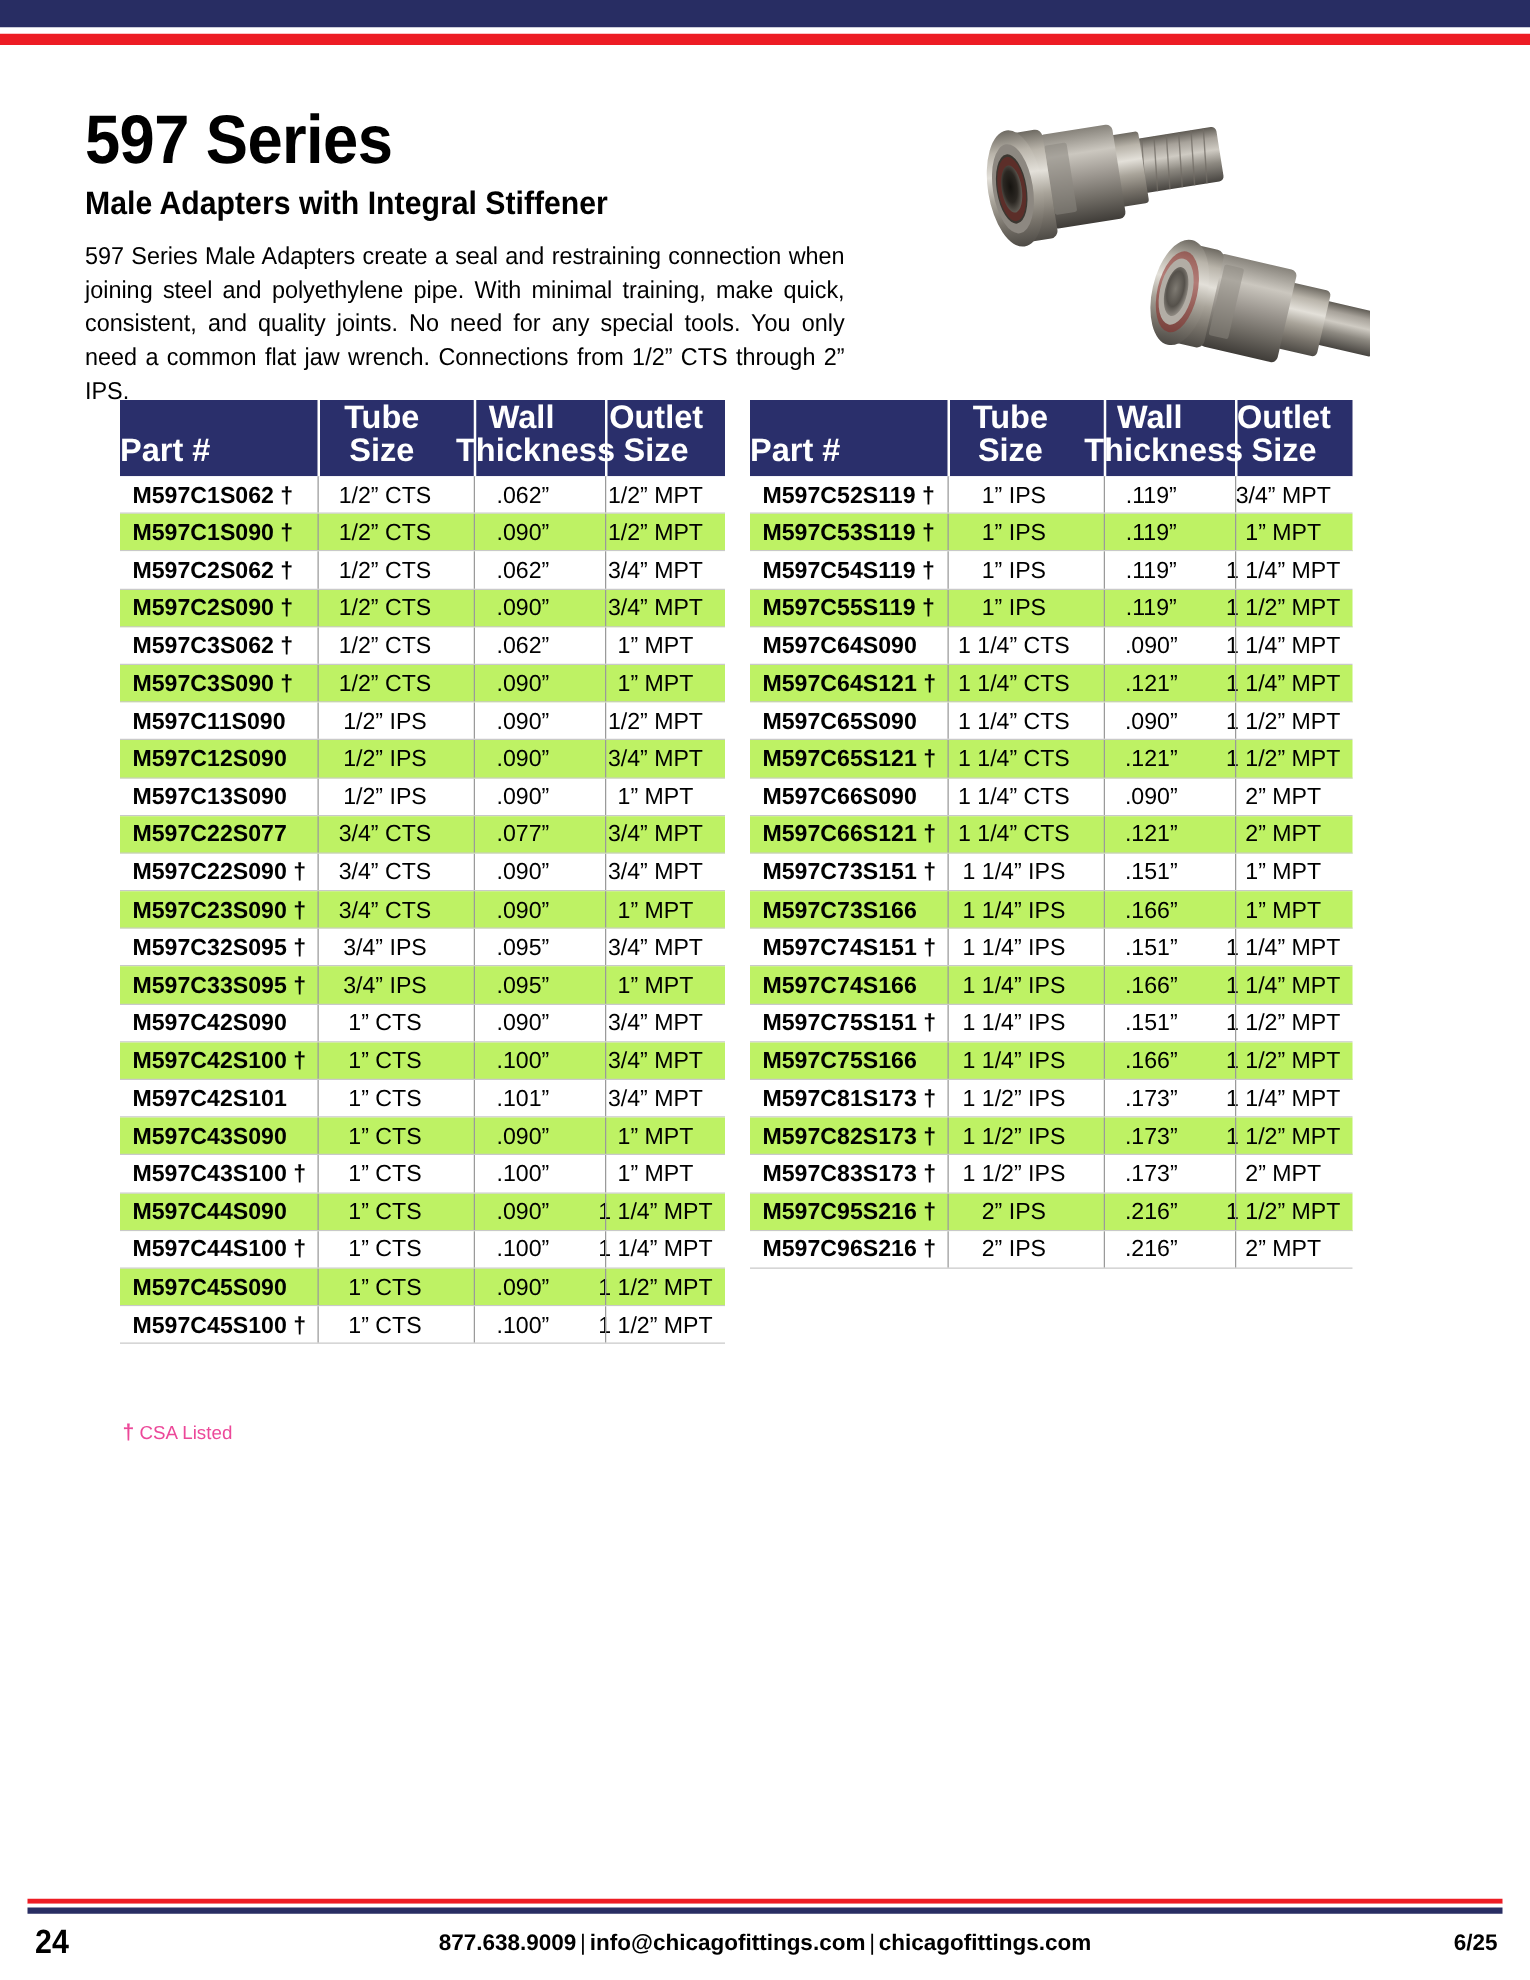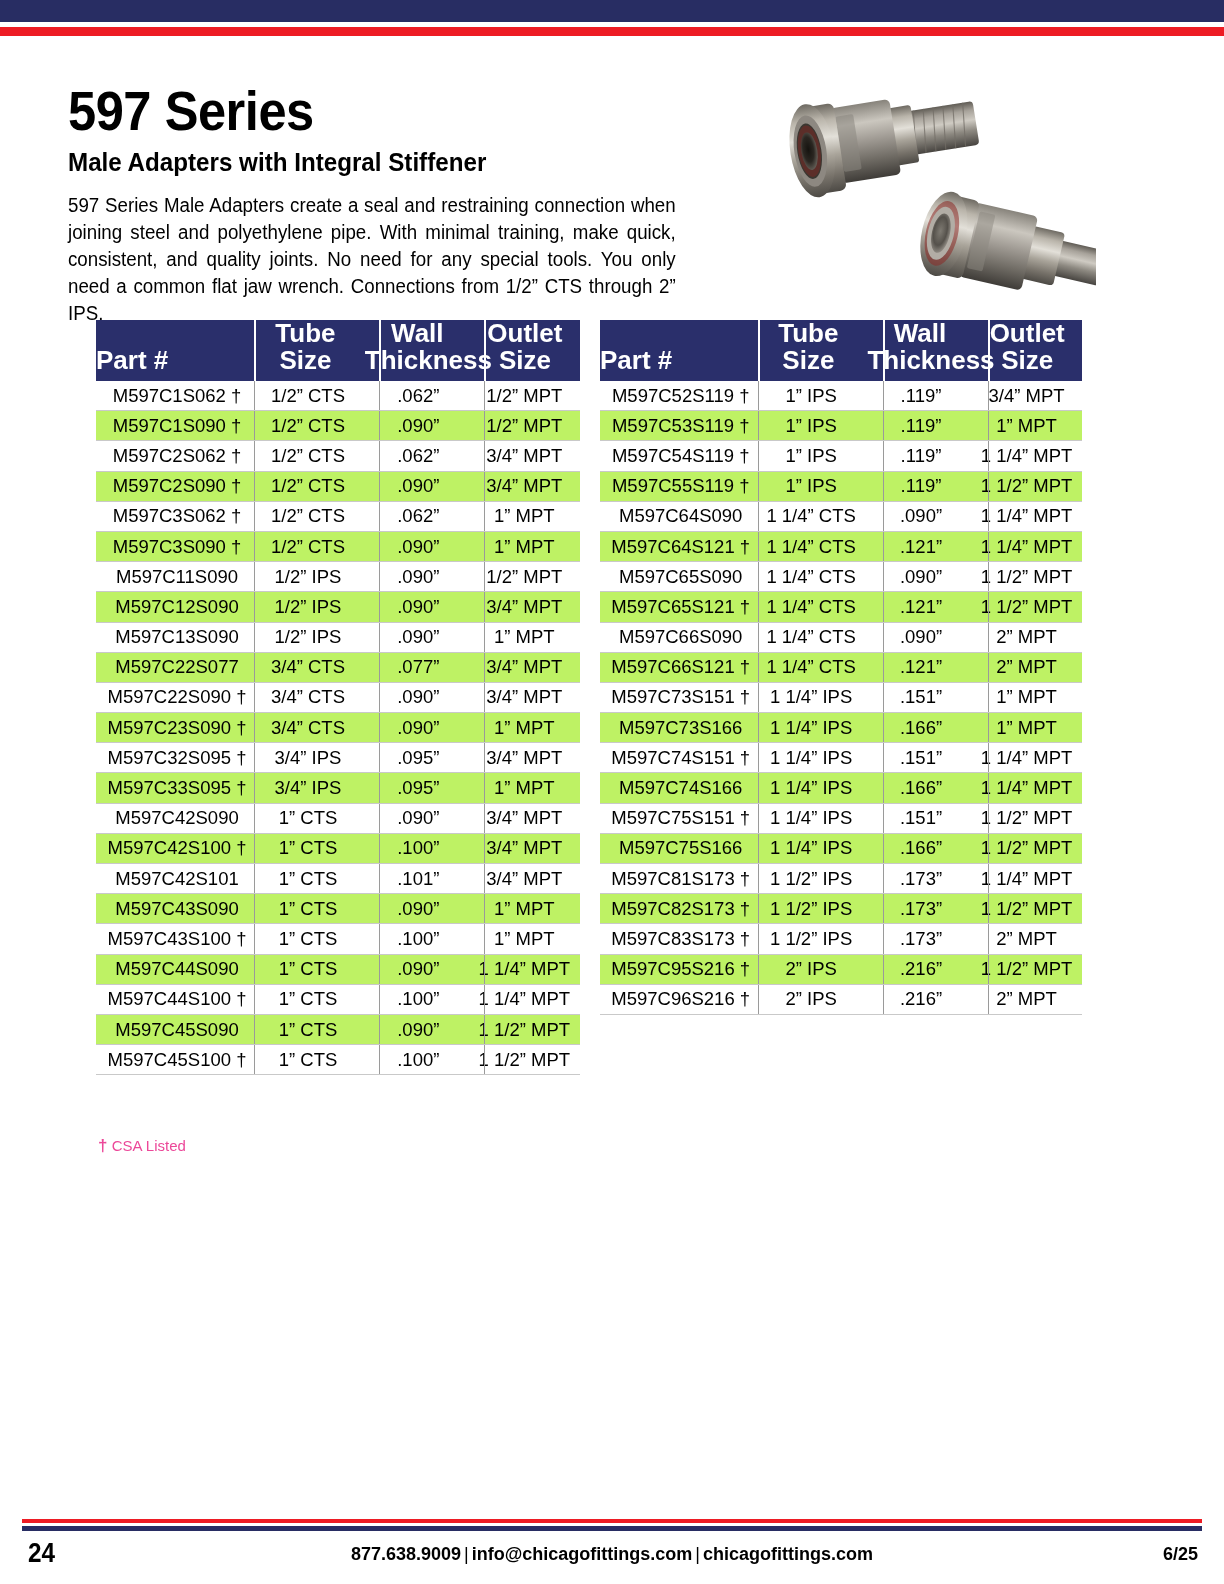--- a/index.html
+++ b/index.html
@@ -131,22 +131,23 @@
   }
   .row.odd  { background: #ffffff; }
   .row.even { background: #bef264; }
   .row .cell {
     box-sizing: border-box;
     text-align: center;
     white-space: nowrap;
     overflow: hidden;
   }
   .row .cell.partcol {
-    text-align: center;
+    text-align: left;
     padding-left: 10px;
+    font-weight: bold;
   }
   .row .vsep {
     position: absolute;
     top: 0; bottom: 0;
     width: 1px;
     background: #9a9a9a;
   }
 
   
   .c0 { width: 158px; }

